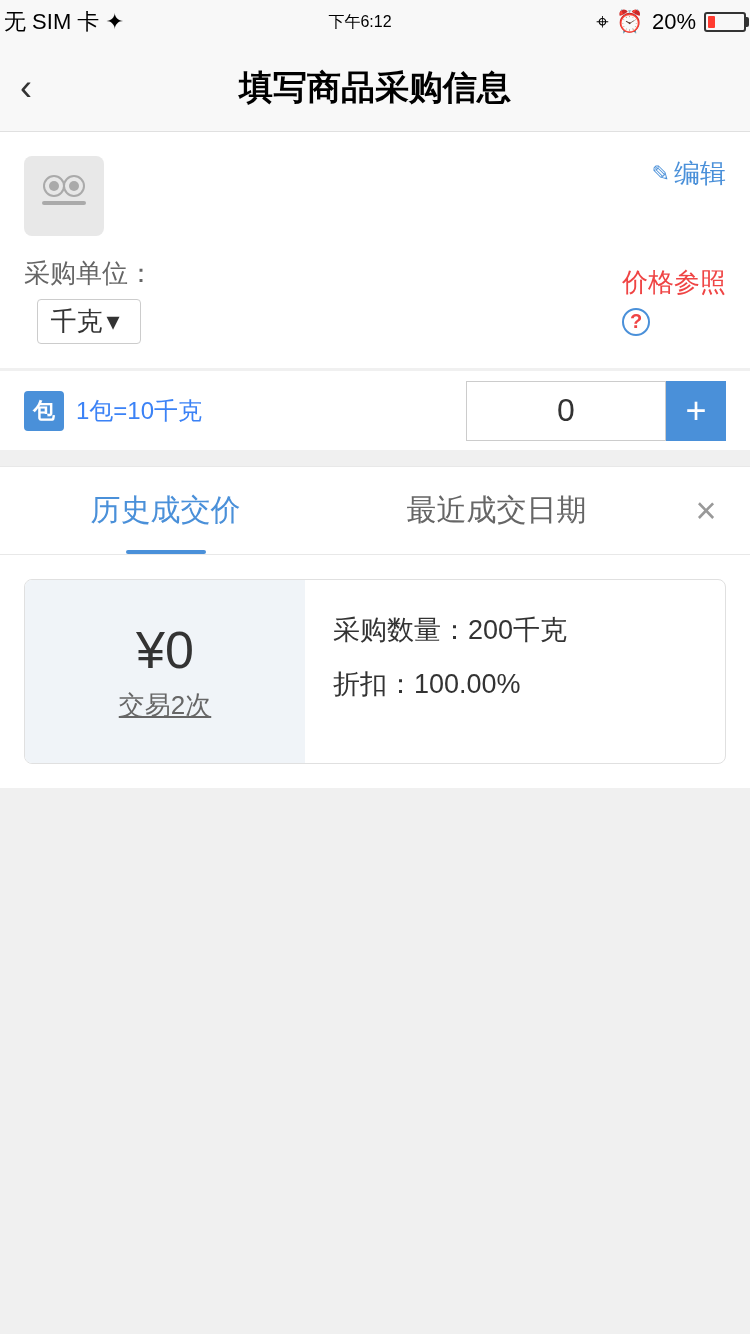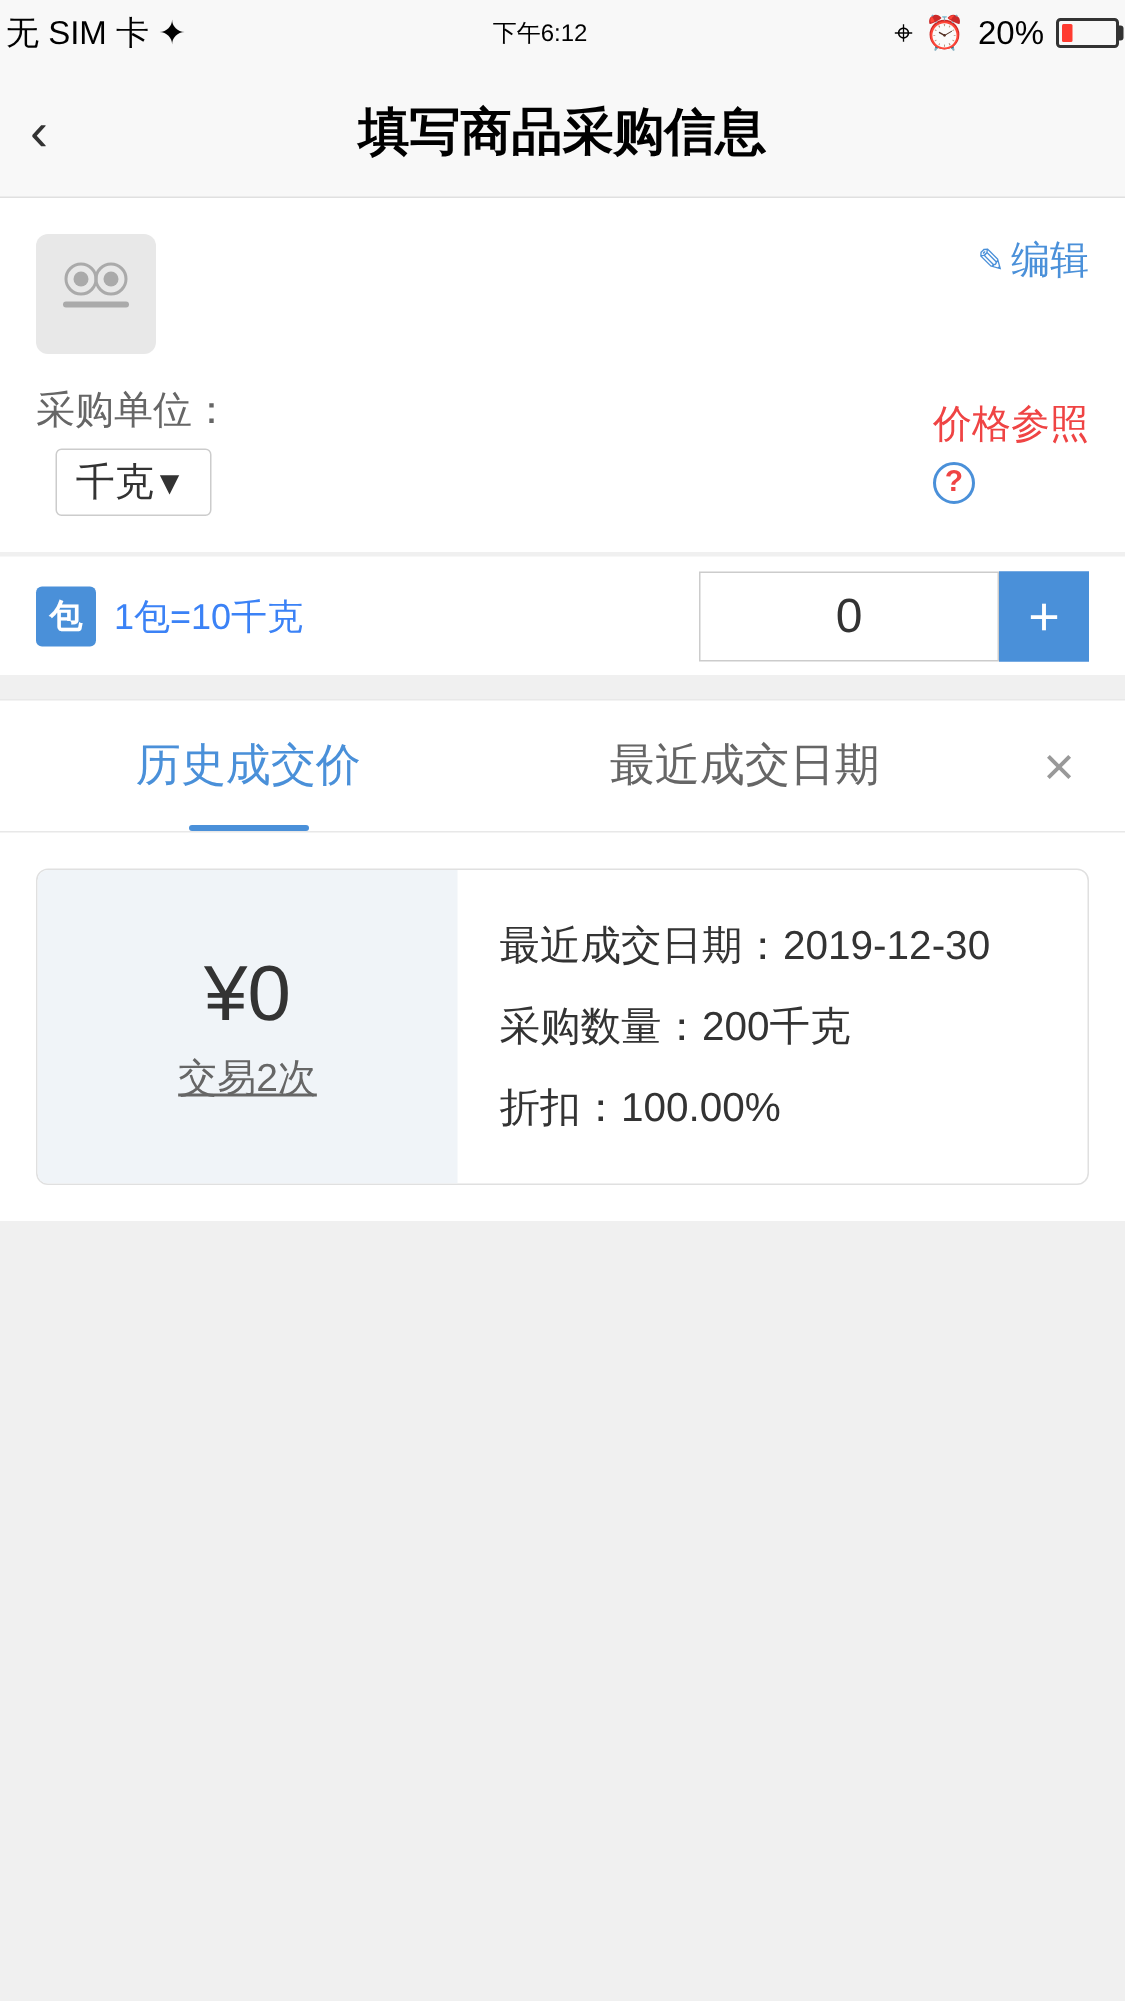--- a/index.html
+++ b/index.html
@@ -422,23 +422,20 @@
   <div class="history-content">
     <div class="history-card">
       <div class="history-card-left">
         <div class="history-price">
           <span>¥</span><span>0</span>
         </div>
         <div class="history-trades">交易2次</div>
       </div>
       <div class="history-card-right">
         <div class="history-detail-row">
-          <span>最近成交日期：</span><span>2019-12-30</span>
-        </div>
-        <div class="history-detail-row">
           <span>采购数量：</span><span>200千克</span>
         </div>
         <div class="history-detail-row">
           <span>折扣：</span><span>100.00%</span>
         </div>
       </div>
     </div>
   </div>
 </div>
 

